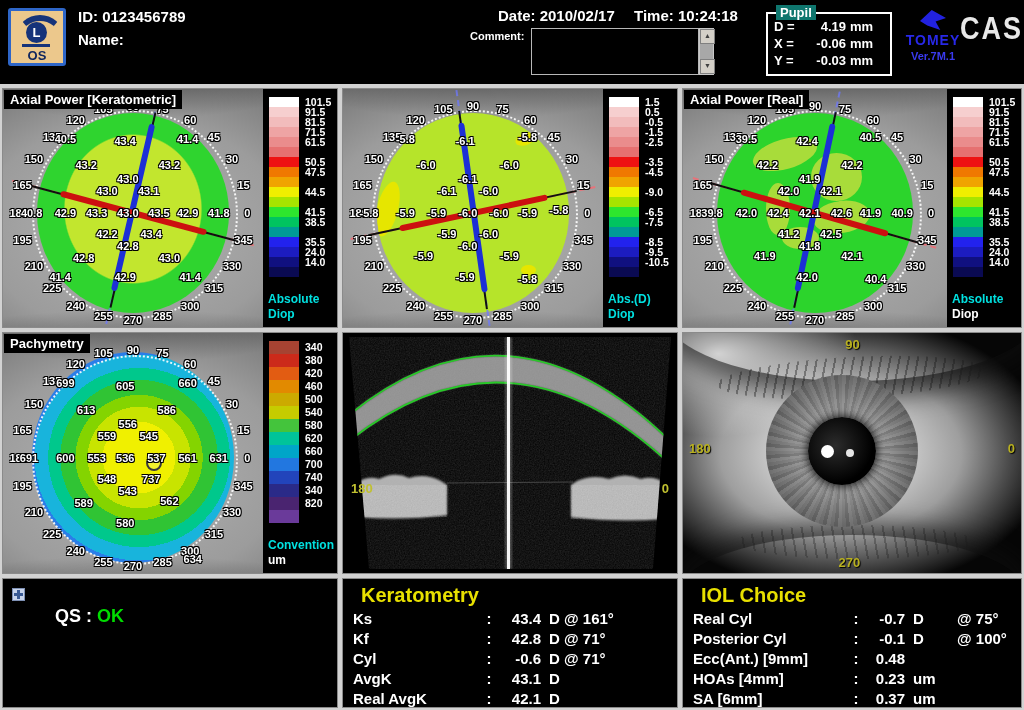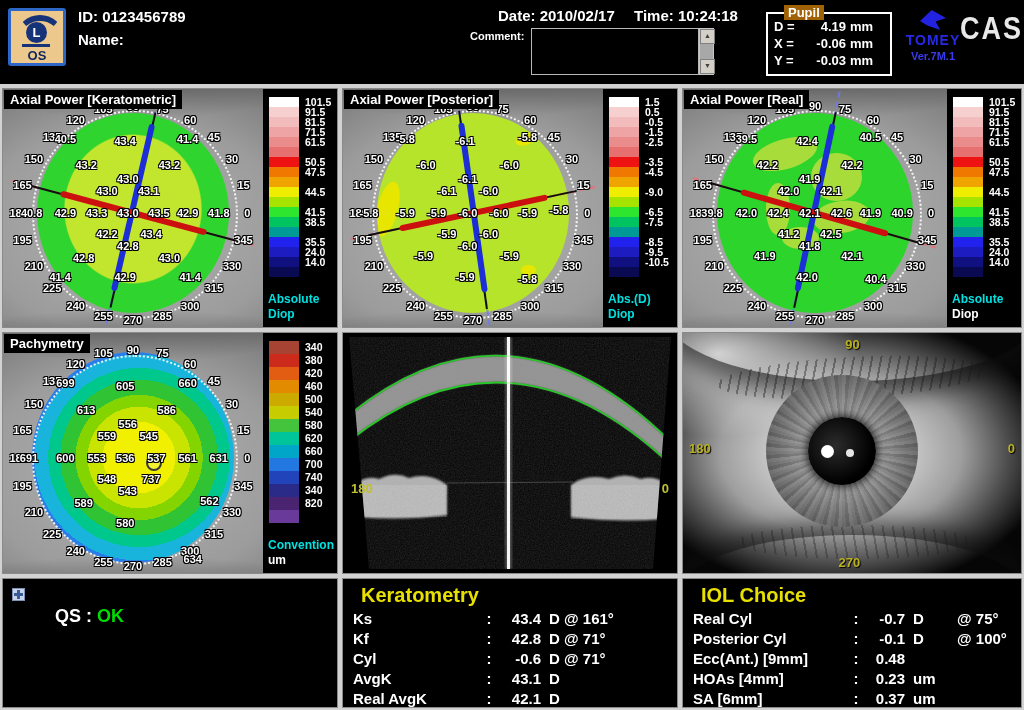--- a/index.html
+++ b/index.html
@@ -17,21 +17,21 @@
   .badge .lidline{position:absolute;left:11px;top:33px;width:28px;height:3px;background:#16337a;}
   .badge .os{position:absolute;bottom:0;width:100%;text-align:center;color:#10265e;font-weight:bold;font-size:13px;}
   .hdr-text{position:absolute;color:#fff;font-weight:bold;font-size:15px;white-space:pre;}
   .hdr-small{position:absolute;color:#fff;font-weight:bold;font-size:11px;}
   #comment-box{position:absolute;left:531px;top:28px;width:168px;height:47px;background:#000;
          border:1px solid #b8b8b8;color:#fff;font-size:12px;resize:none;outline:none;box-sizing:border-box;}
   .sbar{position:absolute;left:699px;top:28px;width:15px;height:47px;background:#a8a8a8;border:1px solid #c8c8c8;box-sizing:border-box;}
   .sbtn{position:absolute;left:0;width:13px;height:13px;background:#d4d0c8;border:1px solid #808080;
         font-size:7px;line-height:12px;text-align:center;color:#404040;}
   #pupil-box{position:absolute;left:766px;top:12px;width:122px;height:60px;border:2px solid #fff;}
-  #pupil-title{position:absolute;left:8px;top:-9px;background:#a16207;padding:0 4px;color:#fff;font-weight:bold;font-size:13px;margin-left:8px;}
+  #pupil-title{position:absolute;left:8px;top:-9px;background:#0f766e;padding:0 4px;color:#fff;font-weight:bold;font-size:13px;}
   .pupil-rows{position:absolute;left:6px;top:4px;}
   .pupil-rows .trow{display:grid;grid-template-columns:32px 44px 26px;color:#fff;font-weight:bold;font-size:13px;line-height:17px;}
   .pupil-rows .tcell-v{text-align:right;padding-right:4px;}
   #tomey-block{position:absolute;left:898px;top:6px;width:120px;height:72px;}
   .tomey-icon{position:absolute;left:22px;top:4px;width:26px;height:20px;background:#2222e0;
         clip-path:polygon(0 55%,45% 0,100% 40%,60% 58%,78% 100%,28% 78%);}
   .tomey-name{position:absolute;left:0;top:26px;width:70px;text-align:center;color:#2828e8;font-weight:bold;font-size:14px;letter-spacing:1px;}
   .tomey-ver{position:absolute;left:0;top:44px;width:70px;text-align:center;color:#3a3af0;font-weight:bold;font-size:11px;}
   .casia{position:absolute;left:62px;top:8px;color:#e8e8e8;font-weight:bold;font-size:27px;letter-spacing:2px;transform:scaleY(1.15);}
 
@@ -310,21 +310,20 @@
         </div>
       </div>
     <div class="scale-footer">
         <div class="footer-line" style="color: rgb(0, 224, 224);">Absolute</div>
         <div class="footer-line" style="color: rgb(0, 224, 224);">Diop</div>
       </div>
   </div>
 </div>
 
 <div class="panel mi1" style="left:342px;top:88px;width:336px;height:240px;">
-  <div class="map-title">Axial Power [Posterior]</div>
   <div class="photo">
     <div class="blob" style="background:#b6e42a;">
       <div class="patch" style="left:0%;top:34%;width:11%;height:28%;background:#e6e600;transform:rotate(14deg);"></div>
       <div class="patch" style="left:72%;top:10%;width:11%;height:6%;background:#e6e600;transform:rotate(-20deg);"></div>
       <div class="patch" style="left:75%;top:76%;width:8%;height:5%;background:#e6e600;"></div>
     </div>
     <div class="ring"></div>
     <div class="dash-v"></div>
     <div class="dash-h"></div>
     <div class="thin-v"></div>
@@ -648,21 +647,21 @@
       <span class="map-value" style="left: 24%; top: 52%;">600</span>
       <span class="map-value" style="left: 36%; top: 52%;">553</span>
       <span class="map-value" style="left: 47%; top: 52%;">536</span>
       <span class="map-value" style="left: 59%; top: 52%;">537</span>
       <span class="map-value" style="left: 71%; top: 52%;">561</span>
       <span class="map-value" style="left: 83%; top: 52%;">631</span>
       <span class="map-value" style="left: 40%; top: 61%;">548</span>
       <span class="map-value" style="left: 57%; top: 61%;">737</span>
       <span class="map-value" style="left: 48%; top: 66%;">543</span>
       <span class="map-value" style="left: 31%; top: 71%;">589</span>
-      <span class="map-value" style="left: 64%; top: 70%; margin-left: 40px;">562</span>
+      <span class="map-value" style="left: 64%; top: 70%;">562</span>
       <span class="map-value" style="left: 47%; top: 79%;">580</span>
       <span class="map-value" style="left: 73%; top: 79%; margin-top: 36px;">634</span>
     </div>
   <div class="scale-col">
     <div class="scale-rows">
         <div class="scale-row">
           <span class="swatch" style="background: rgb(166, 67, 50);"></span>
           <span class="scale-label">340</span>
         </div>
         <div class="scale-row">

